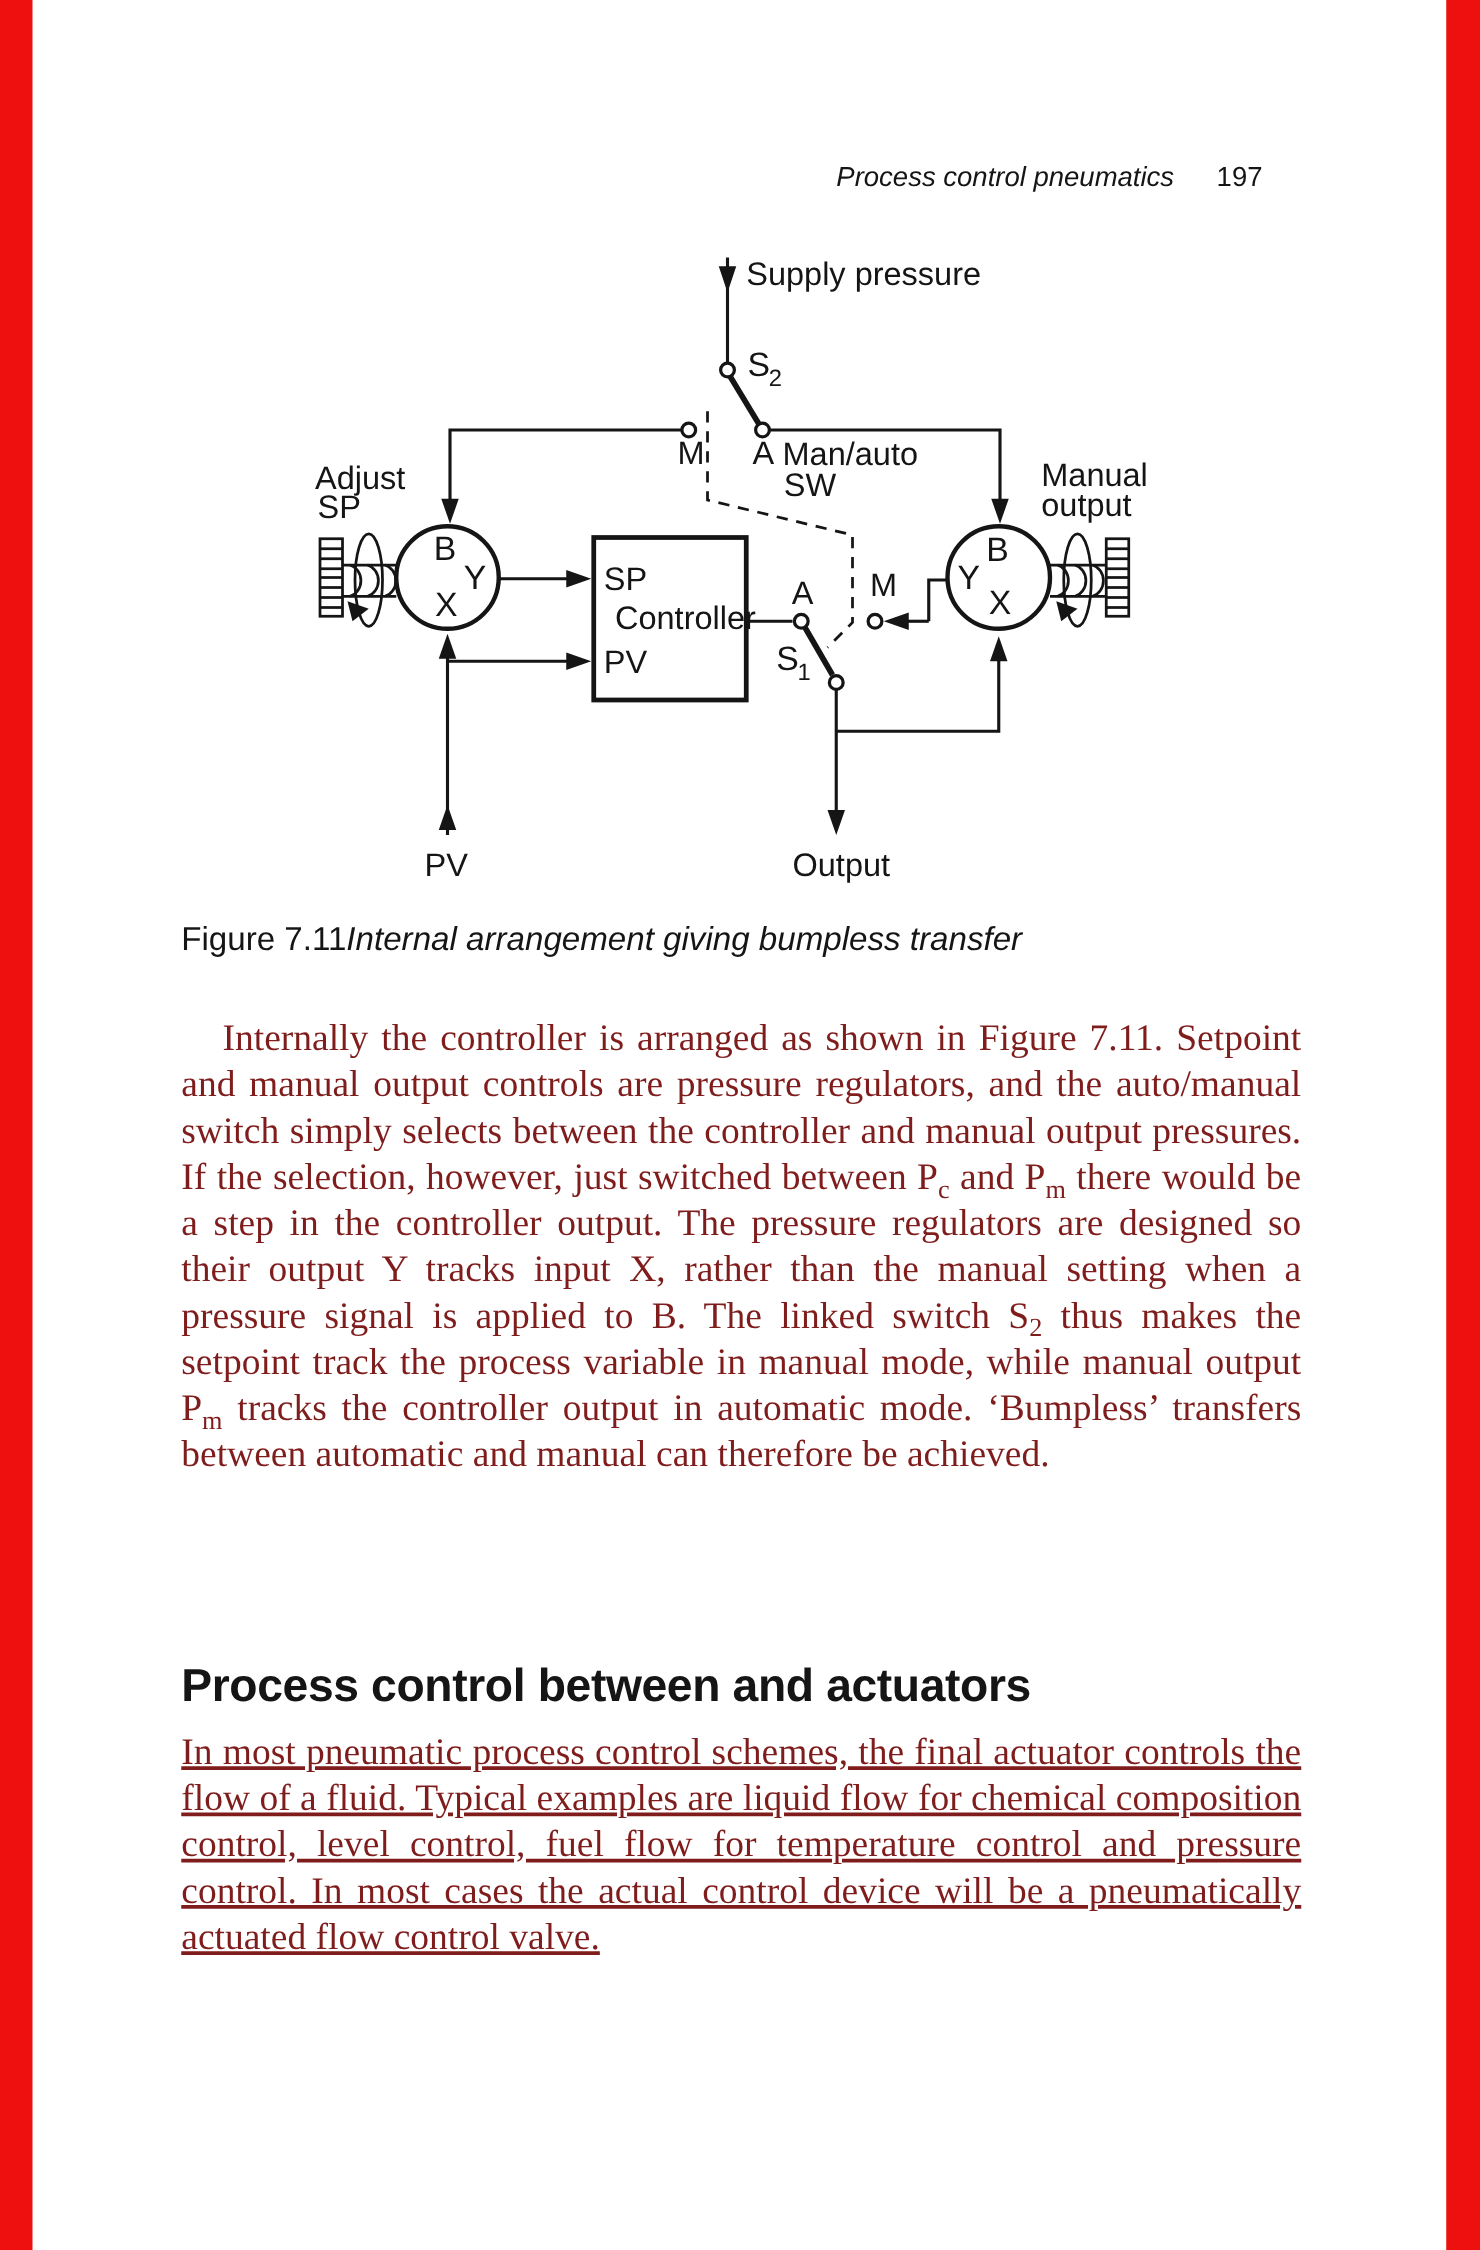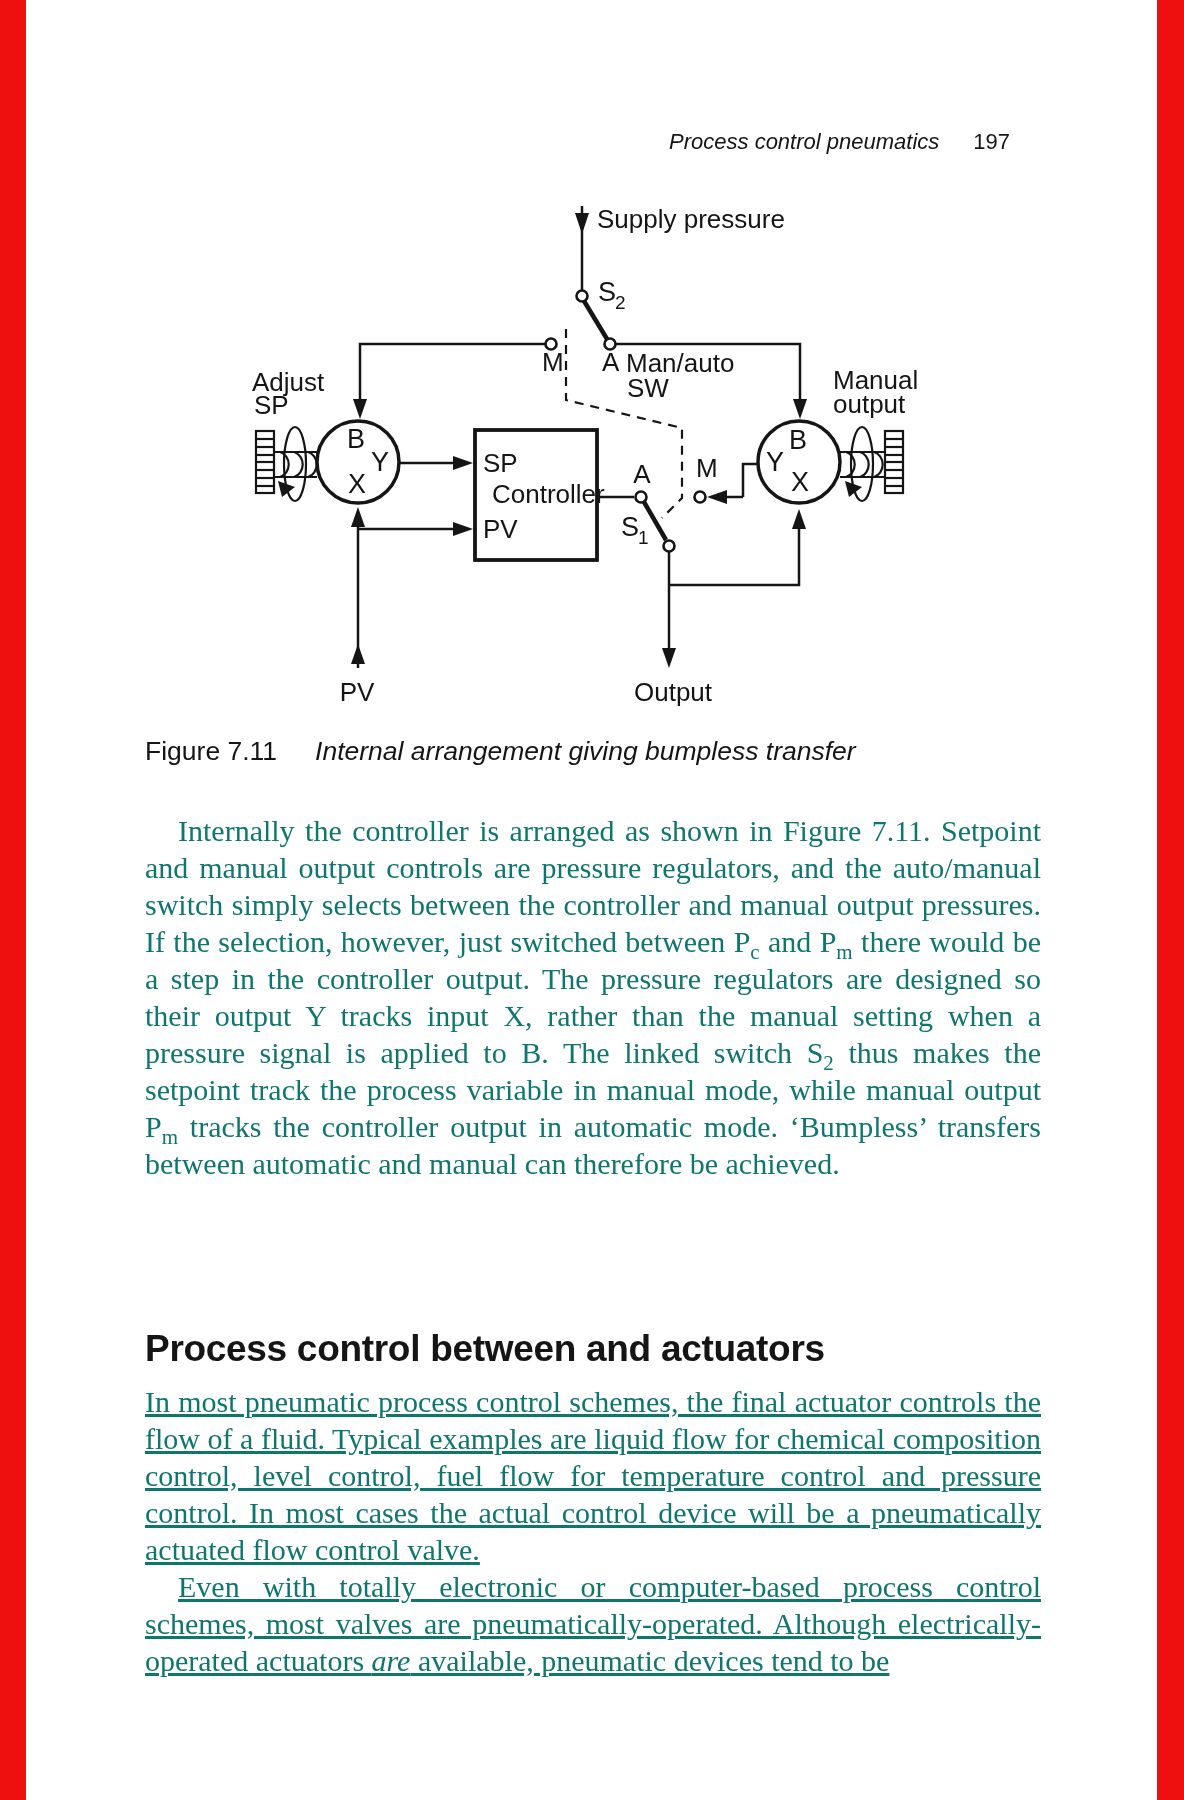--- a/index.html
+++ b/index.html
@@ -23,26 +23,26 @@
   svg.diagram text{font-family:"Liberation Sans",sans-serif;fill:#151515;}
   .dlabel{font-size:26px;}
   .dport{font-size:27px;}
   .dsub{font-size:19px;}
 
   .fig-caption{
     position:absolute;top:736px;left:145px;width:900px;
     font-size:26.5px;white-space:nowrap;
   }
   .fig-caption .fig-label{font-weight:normal;}
-  .fig-caption .fig-text{font-style:italic;margin-left:38px;}
+  .fig-caption .fig-text{font-style:italic;}
 
   .bodycopy{
     font-family:"Liberation Serif",serif;
     font-size:30px;line-height:37px;text-align:justify;
-    color:#0f766e;
+    color:#7f1d1d;
   }
   .bodycopy p{margin:0;}
   .bodycopy p.indent{text-indent:33px;}
   .bodycopy sub{font-size:21px;line-height:0;}
 
   .para1-block{position:absolute;top:812px;left:145px;width:896px;}
   .section2-block{position:absolute;top:1383px;left:145px;width:896px;text-decoration:underline;}
 
   .section-heading{
     position:absolute;top:1303px;left:145px;width:920px;
@@ -193,14 +193,13 @@
 </div>
 
 <div class="bodycopy para1-block">
   <p class="indent">Internally the controller is arranged as shown in Figure 7.11. Setpoint and manual output controls are pressure regulators, and the auto/manual switch simply selects between the controller and manual output pressures. If the selection, however, just switched between P<sub>c</sub> and P<sub>m</sub> there would be a step in the controller output. The pressure regulators are designed so their output Y tracks input X, rather than the manual setting when a pressure signal is applied to B. The linked switch S<sub>2</sub> thus makes the setpoint track the process variable in manual mode, while manual output P<sub>m</sub> tracks the controller output in automatic mode. ‘Bumpless’ transfers between automatic and manual can therefore be achieved.</p>
 </div>
 
 <h1 class="section-heading">Process control between and actuators</h1>
 
 <div class="bodycopy section2-block">
   <p>In most pneumatic process control schemes, the final actuator controls the flow of a fluid. Typical examples are liquid flow for chemical composition control, level control, fuel flow for temperature control and pressure control. In most cases the actual control device will be a pneumatically actuated flow control valve.</p>
-  <p class="indent">Even with totally electronic or computer-based process control schemes, most valves are pneumatically-operated. Although electrically-operated actuators <i>are</i> available, pneumatic devices tend to be</p>
 </div>
 
 </body></html>

